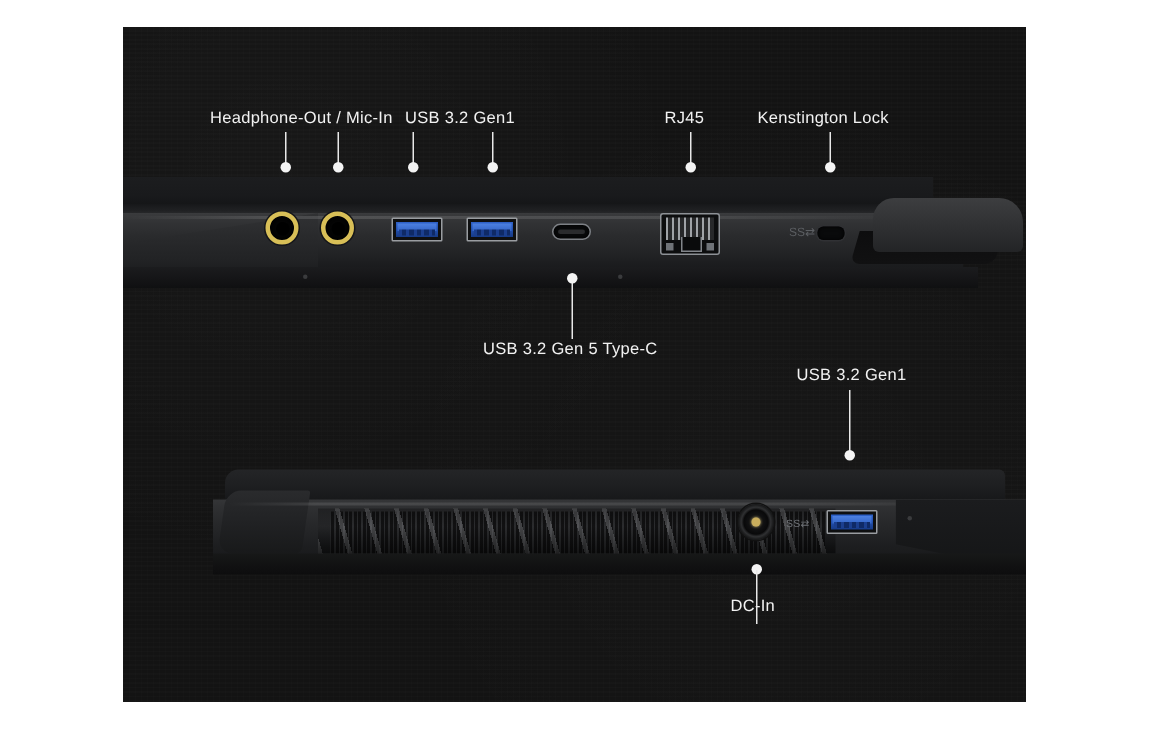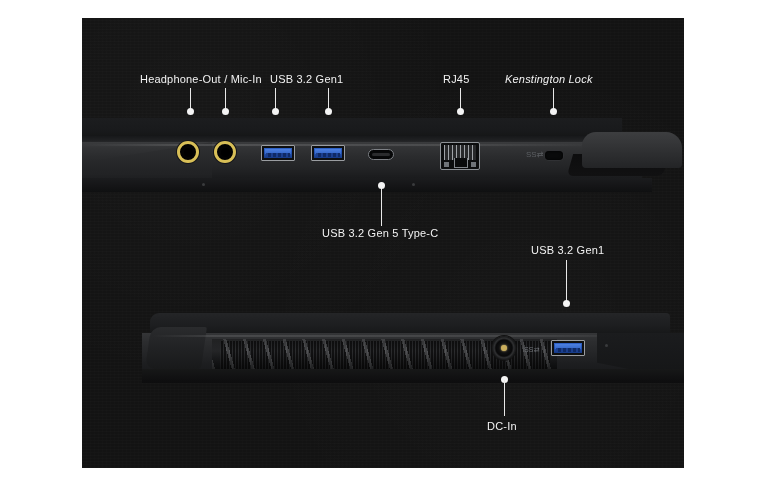--- a/index.html
+++ b/index.html
@@ -430,30 +430,30 @@
     <div class="callout-label" style="left:188px; top:56px;">USB 3.2 Gen1</div>
     <div class="leader" style="left:193px; top:70px; height:22px;"></div>
     <div class="leader-dot" style="left:190px; top:90px;"></div>
     <div class="leader" style="left:246px; top:70px; height:22px;"></div>
     <div class="leader-dot" style="left:243px; top:90px;"></div>
 
     <div class="callout-label" style="left:361px; top:56px;">RJ45</div>
     <div class="leader" style="left:378px; top:70px; height:22px;"></div>
     <div class="leader-dot" style="left:375px; top:90px;"></div>
 
-    <div class="callout-label" style="left:423px; top:56px;font-style:italic;">Kenstington Lock</div>
+    <div class="callout-label" style="left:423px; top:56px;">Kenstington Lock</div>
     <div class="leader" style="left:471px; top:70px; height:22px;"></div>
     <div class="leader-dot" style="left:468px; top:90px;"></div>
 
     <div class="leader" style="left:299px; top:168px; height:40px;"></div>
     <div class="leader-dot" style="left:296px; top:164px;"></div>
     <div class="callout-label" style="left:240px; top:210px;">USB 3.2 Gen 5 Type-C</div>
 
     <div class="callout-label" style="left:449px; top:227px;">USB 3.2 Gen1</div>
     <div class="leader" style="left:484px; top:242px; height:42px;"></div>
     <div class="leader-dot" style="left:481px; top:282px;"></div>
 
     <div class="leader-dot" style="left:419px; top:358px;"></div>
     <div class="leader" style="left:422px; top:362px; height:36px;"></div>
-    <div class="callout-label" style="left:405px; top:403px;">DC-In</div>
+    <div class="callout-label" style="left:405px; top:381px;">DC-In</div>
 
   </div>
 </div>
 
 </body></html>

